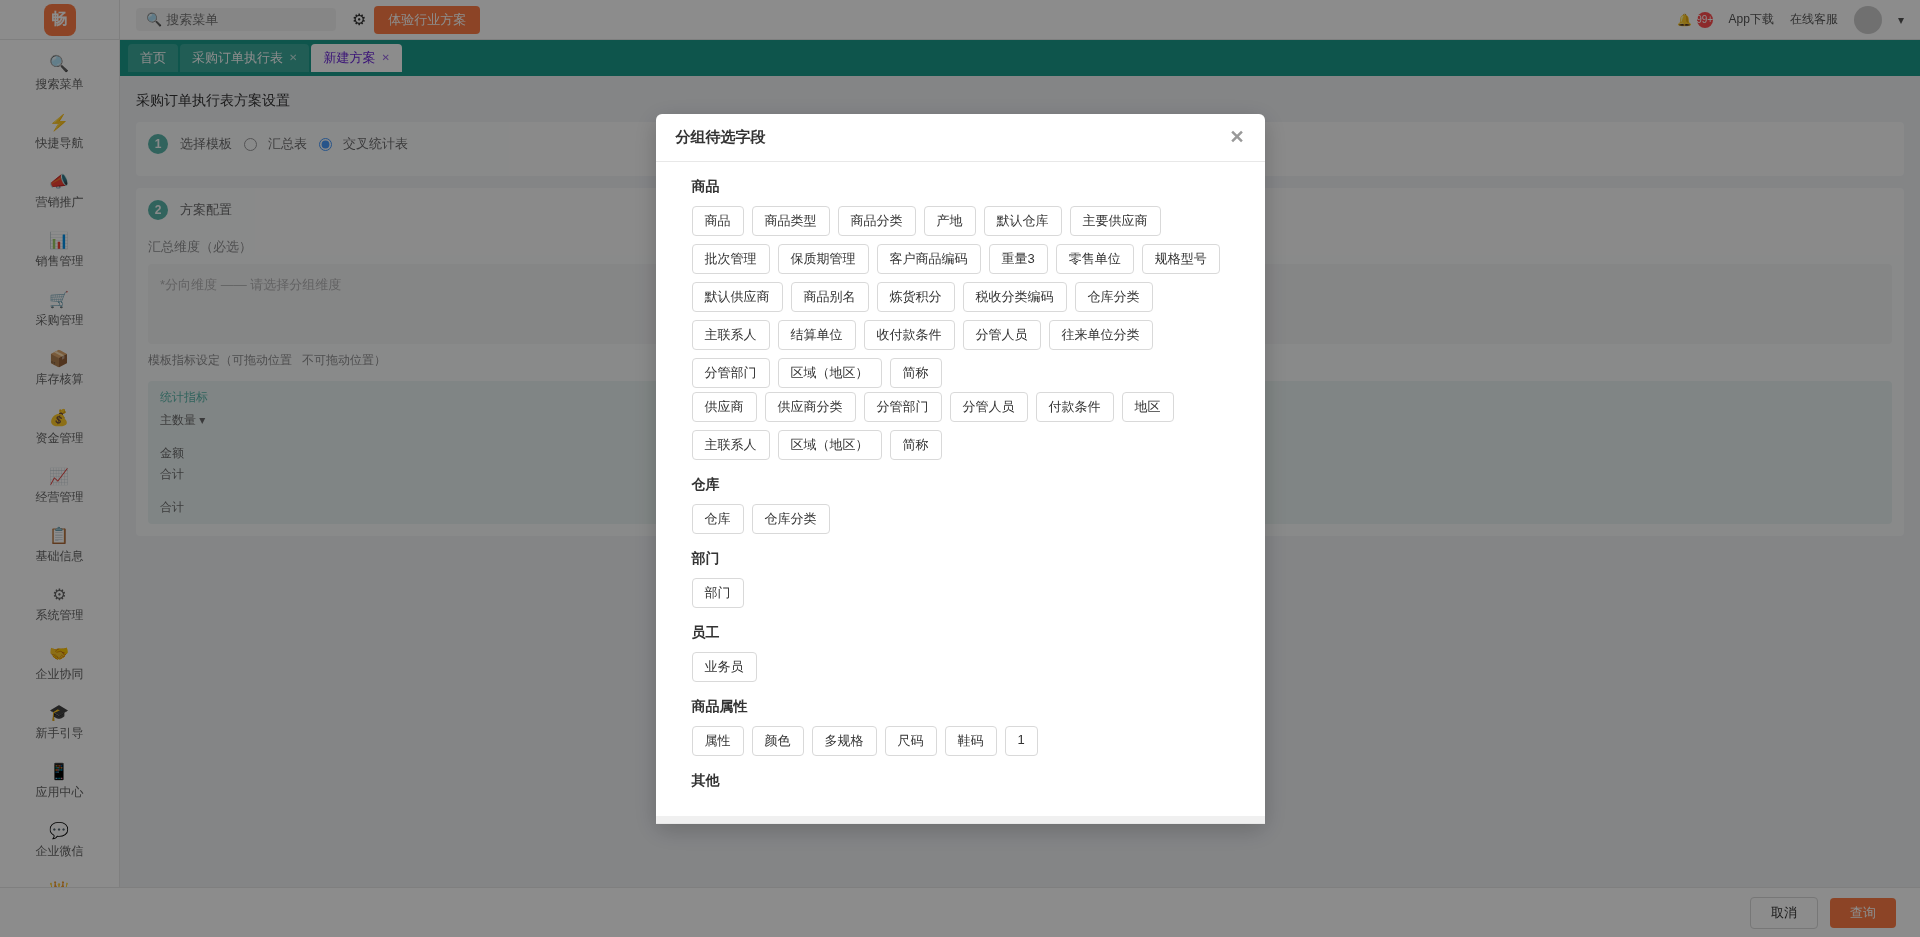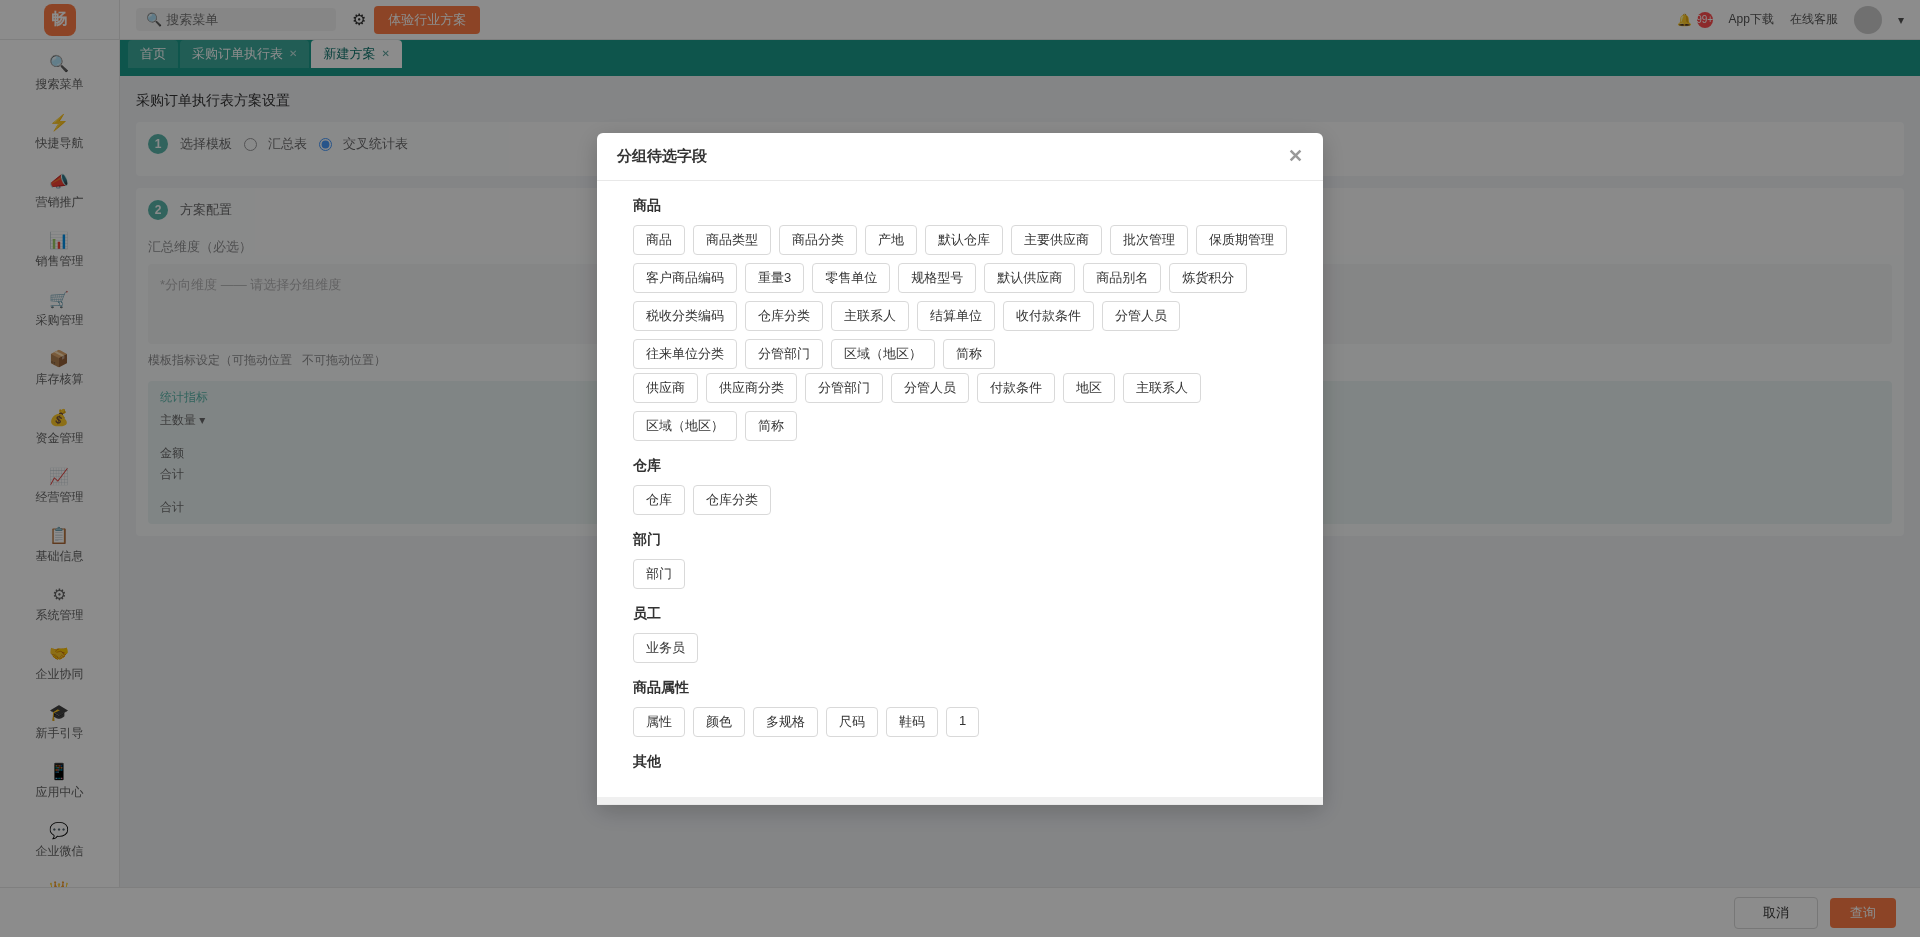--- a/index.html
+++ b/index.html
@@ -32,36 +32,37 @@
     .notification-badge {
       background: #ff4d4f; color: white; border-radius: 50%; width: 16px; height: 16px;
       font-size: 10px; display: flex; align-items: center; justify-content: center;
     }
 
     
     .tab-bar {
       height: 36px;
       background: #1a9b8a;
       display: flex;
-      padding: 0 8px;
+      align-items: center;
+      padding: 8px 8px;
       position: fixed; top: 40px; left: 120px; right: 0;
       z-index: 99;
     }
     .tab-item {
       height: 28px; line-height: 28px;
       padding: 0 12px;
       margin-right: 2px;
       background: rgba(255,255,255,0.15);
       color: white; font-size: 13px;
       border-radius: 4px 4px 0 0;
       cursor: pointer;
       display: flex; align-items: center; gap: 6px;
       white-space: nowrap;
     }
-    .tab-item.active { background: #fff; color: #0f766e; }
+    .tab-item.active { background: #fff; color: #6d28d9; }
     .tab-close { font-size: 10px; opacity: 0.7; cursor: pointer; }
 
     
     .sidebar {
       position: fixed;
       top: 0; left: 0;
       width: 120px; height: 100vh;
       background: #fff;
       border-right: 1px solid #e8e8e8;
       z-index: 101;
@@ -109,21 +110,21 @@
     
     .modal-overlay {
       position: fixed; top: 0; left: 0; right: 0; bottom: 0;
       background: rgba(0,0,0,0.45);
       z-index: 200;
       display: flex; align-items: center; justify-content: center;
     }
     .modal {
       background: #fff;
       border-radius: 6px;
-      width: 726px;
+      width: 609px;
       max-height: 80vh;
       display: flex; flex-direction: column;
       box-shadow: 0 6px 24px rgba(0,0,0,0.2);
     }
     .modal-header {
       display: flex; align-items: center; justify-content: space-between;
       padding: 14px 20px;
       border-bottom: 1px solid #e8e8e8;
       font-size: 15px; font-weight: 600;
     }
@@ -182,21 +183,21 @@
       background: #1a9b8a; color: white;
       border-radius: 50%; width: 20px; height: 20px;
       display: flex; align-items: center; justify-content: center;
       font-size: 12px; font-weight: bold; flex-shrink: 0;
     }
     .radio-group { display: flex; gap: 12px; align-items: center; }
     .radio-item { display: flex; align-items: center; gap: 11px; cursor: pointer; font-size: 13px; }
 
     .btn-cancel {
       background: #fff; border: 1px solid #d9d9d9;
-      border-radius: 4px; padding: 6px 28px;
+      border-radius: 4px; padding: 6px 20px;
       cursor: pointer; font-size: 13px; color: #333;
     }
     .btn-confirm {
       background: #ff7d45; border: none;
       border-radius: 4px; padding: 6px 20px;
       cursor: pointer; font-size: 13px; color: white;
     }
 
     .bottom-bar {
       position: fixed; bottom: 0; left: 0; right: 0;

